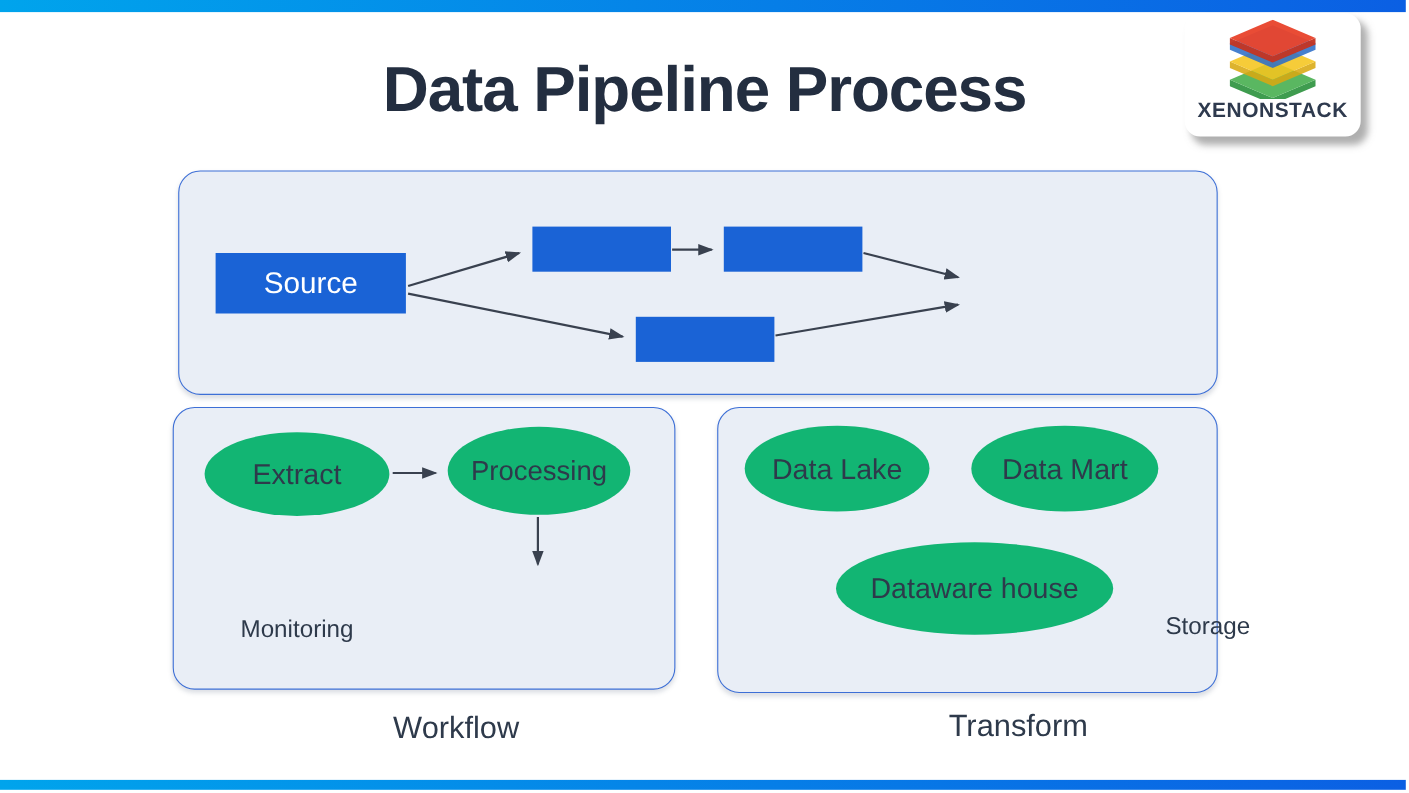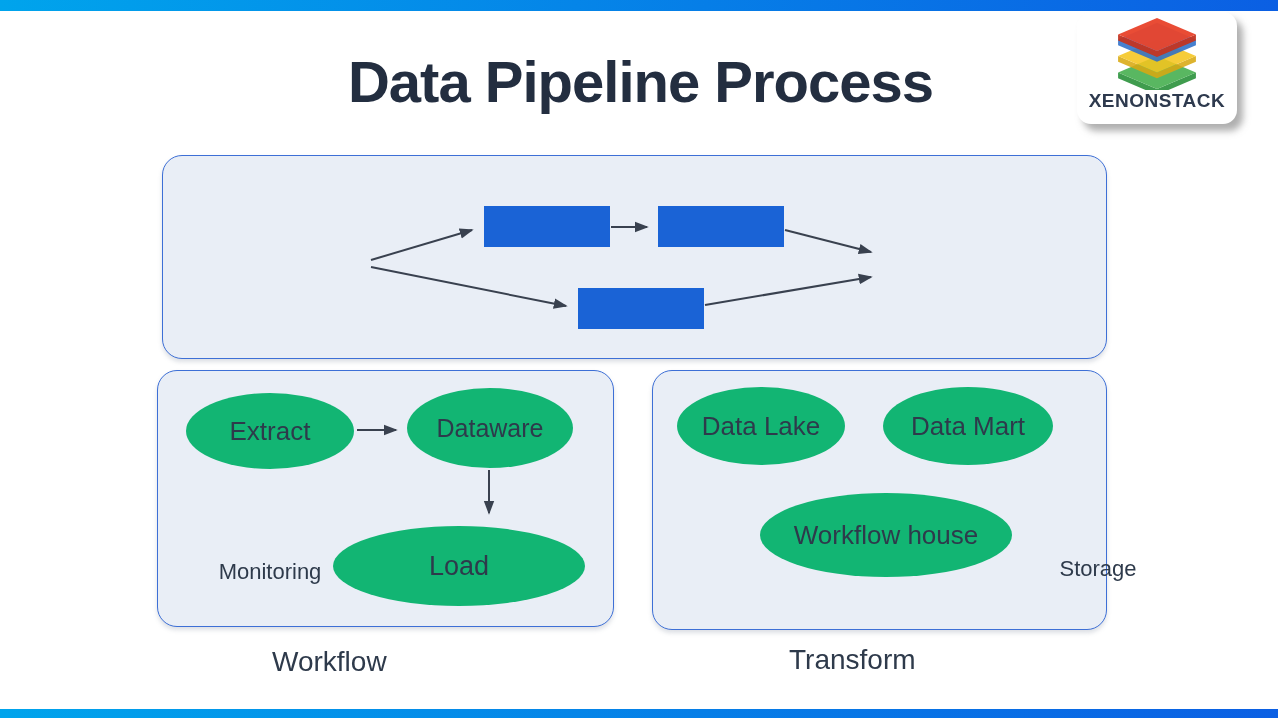--- a/index.html
+++ b/index.html
@@ -40,21 +40,21 @@
   .el-transform{left:407px;top:388px;width:166px;height:80px;font-size:25px;}
   .el-load{left:333px;top:526px;width:252px;height:80px;font-size:27px;}
   .el-datalake{left:677px;top:387px;width:168px;height:78px;font-size:26px;}
   .el-datamart{left:883px;top:387px;width:170px;height:78px;font-size:26px;}
   .el-dataware{left:760px;top:493px;width:252px;height:84px;font-size:26px;}
 
   .region-label{position:absolute;color:#2E3A4B;font-size:22px;}
   .lbl-processing{left:214px;top:559px;width:112px;text-align:center;}
   .lbl-storage{left:1010px;top:556px;width:80px;text-align:center;margin-left:48px;}
 
-  .caption{position:absolute;color:#2E3A4B;font-size:28px;text-align:left;}
+  .caption{position:absolute;color:#2E3A4B;font-size:28px;text-align:right;}
   .cap-workflow{left:272px;top:646px;width:200px;}
   .cap-monitoring{left:789px;top:644px;width:200px;}
 
   .arrows{position:absolute;left:0;top:0;width:1281px;height:721px;pointer-events:none;}
 </style>
 </head>
 <body>
 
 <div class="stage">
 
@@ -86,42 +86,42 @@
         <polygon points="44,0 84,17 44,34 4,17" fill="#E8432B"></polygon>
       </g>
     </svg>
     <div class="logo-text">XENONSTACK</div>
   </div>
 
   <div class="panel panel-top"></div>
   <div class="panel panel-workflow"></div>
   <div class="panel panel-monitoring"></div>
 
+  <div class="bluebox box-source">
+    <span>Source</span>
+  </div>
   <div class="bluebox box-stage1"></div>
   <div class="bluebox box-stage2"></div>
   <div class="bluebox box-stage3"></div>
 
   <div class="ellipse el-extract">
     <span>Extract</span>
   </div>
   <div class="ellipse el-transform">
-    <span>Dataware</span>
-  </div>
-  <div class="ellipse el-load">
-    <span>Load</span>
+    <span>Processing</span>
   </div>
 
   <div class="ellipse el-datalake">
     <span>Data Lake</span>
   </div>
   <div class="ellipse el-datamart">
     <span>Data Mart</span>
   </div>
   <div class="ellipse el-dataware">
-    <span>Workflow house</span>
+    <span>Dataware house</span>
   </div>
 
   <div class="region-label lbl-processing">Monitoring</div>
   <div class="region-label lbl-storage">Storage</div>
 
   <div class="caption cap-workflow">Workflow</div>
   <div class="caption cap-monitoring">Transform</div>
 
   <svg class="arrows" viewBox="0 0 1281 721">
     <defs>

